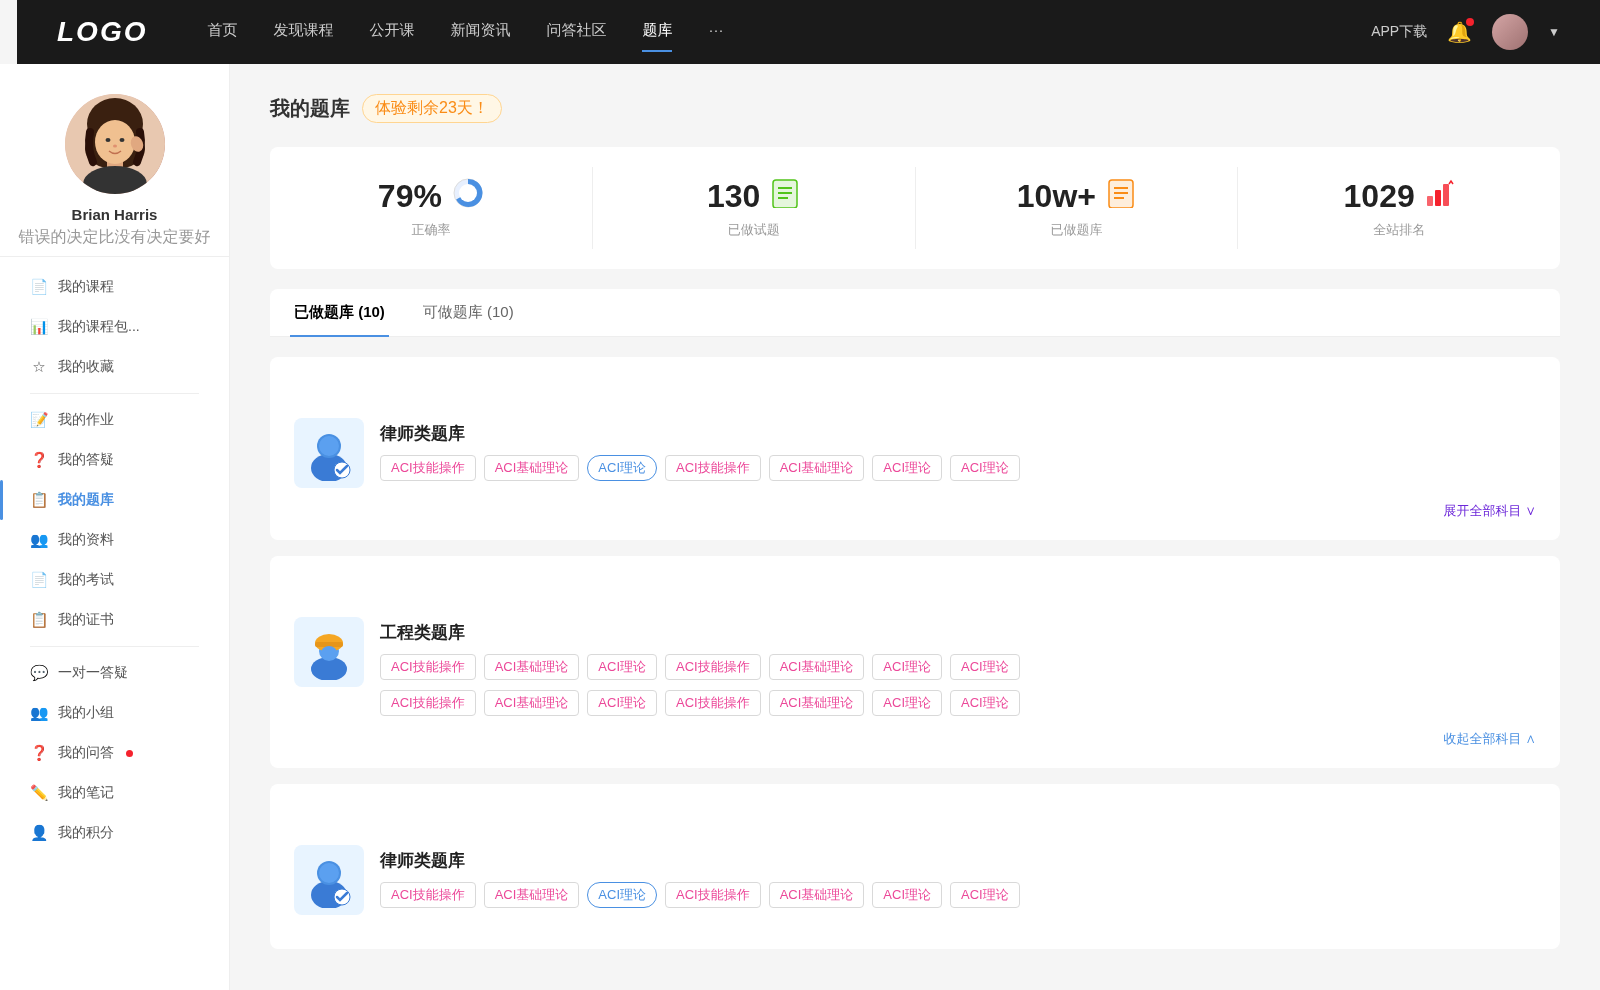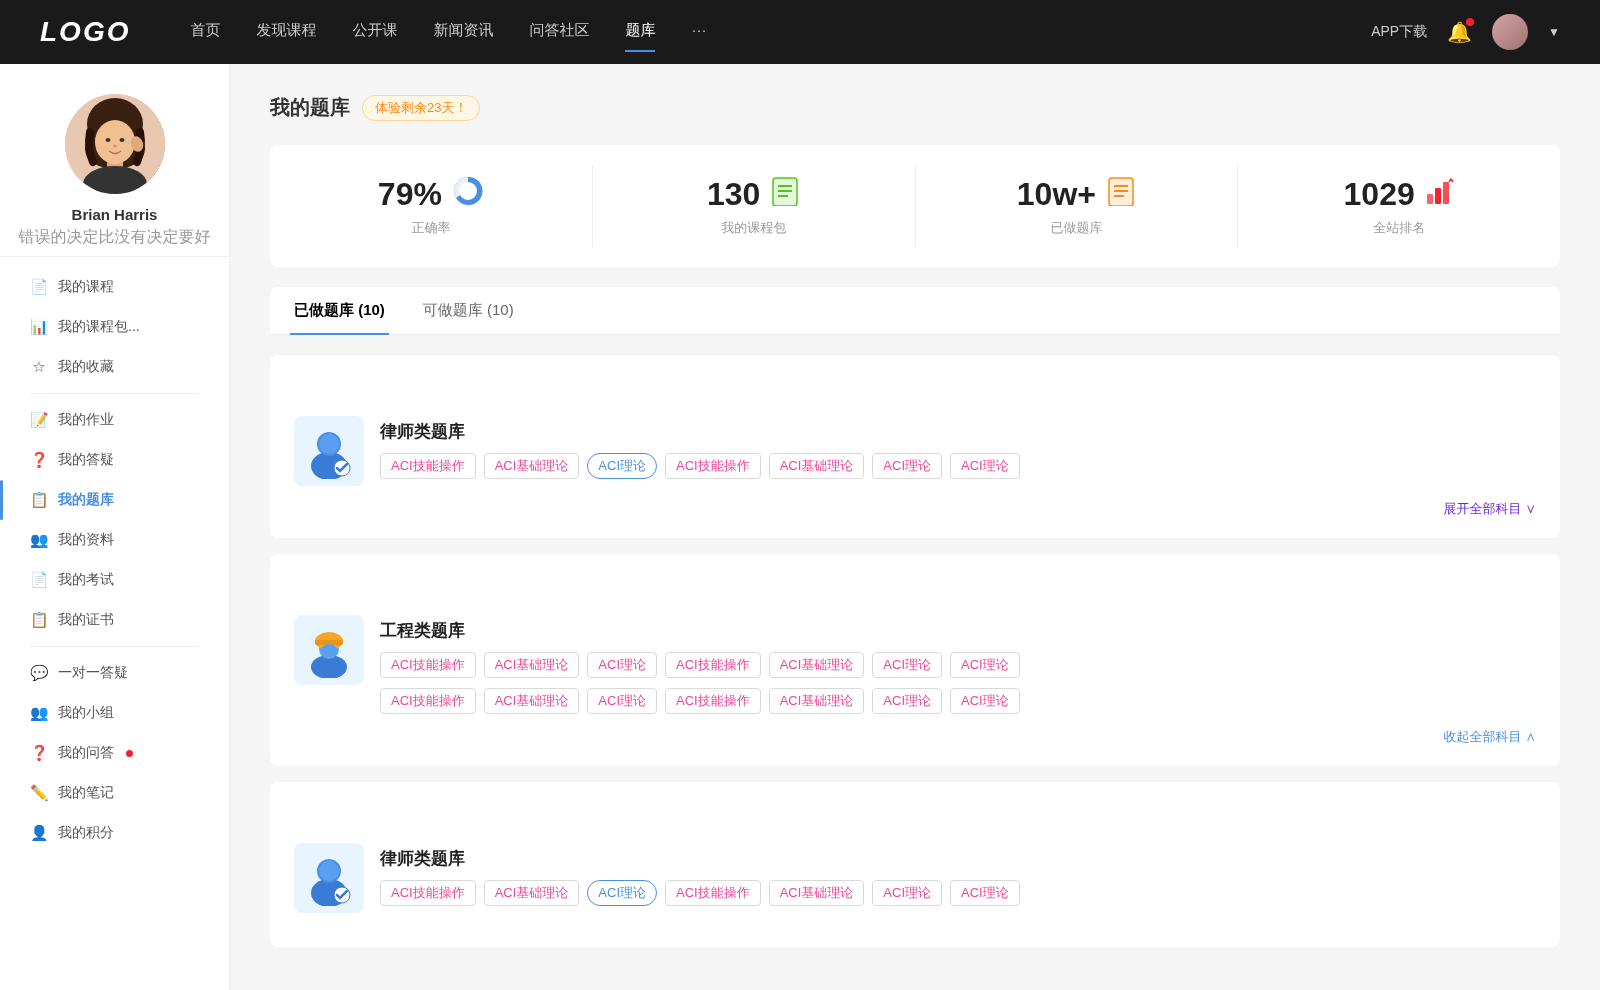--- a/index.html
+++ b/index.html
@@ -6,21 +6,21 @@
     body { font-family: 'PingFang SC', 'Microsoft YaHei', sans-serif; background: #f5f5f5; color: #333; }
 
     
     .navbar {
       background: #1a1a1a;
       height: 64px;
       display: flex;
       align-items: center;
       padding: 0 40px;
       position: fixed;
-      top: 0; left: 0; right: 0;
+      top: 0; left: 17px; right: 0;
       z-index: 100;
     }
     .navbar-logo {
       color: #fff;
       font-size: 28px;
       font-weight: 900;
       letter-spacing: 2px;
       margin-right: 60px;
       font-style: italic;
     }
@@ -192,21 +192,21 @@
       font-size: 20px;
       font-weight: 600;
       color: #333;
     }
     .trial-badge {
       background: #fff7e6;
       color: #fa8c16;
       border: 1px solid #ffd591;
       border-radius: 20px;
       padding: 3px 12px;
-      font-size: 13px;
+      font-size: 16px;
     }
 
     
     .stats-row {
       background: #fff;
       border-radius: 8px;
       display: flex;
       padding: 20px 0;
       margin-bottom: 20px;
     }
@@ -501,21 +501,21 @@
           <span class="stat-icon">
             <svg width="30" height="30" viewBox="0 0 30 30">
               <rect x="3" y="2" width="24" height="28" rx="3" fill="#52c41a" opacity="0.15"></rect>
               <rect x="3" y="2" width="24" height="28" rx="3" fill="none" stroke="#52c41a" stroke-width="1.5"></rect>
               <line x1="8" y1="10" x2="22" y2="10" stroke="#52c41a" stroke-width="2"></line>
               <line x1="8" y1="15" x2="22" y2="15" stroke="#52c41a" stroke-width="2"></line>
               <line x1="8" y1="20" x2="18" y2="20" stroke="#52c41a" stroke-width="2"></line>
             </svg>
           </span>
         </div>
-        <div class="stat-label">我的课程包</div>
+        <div class="stat-label">已做试题</div>
       </div>
       <div class="stat-item">
         <div class="stat-top">
           <span class="stat-value">10w+</span>
           <span class="stat-icon">
             <svg width="30" height="30" viewBox="0 0 30 30">
               <rect x="3" y="2" width="24" height="28" rx="3" fill="#fa8c16" opacity="0.15"></rect>
               <rect x="3" y="2" width="24" height="28" rx="3" fill="none" stroke="#fa8c16" stroke-width="1.5"></rect>
               <line x1="8" y1="10" x2="22" y2="10" stroke="#fa8c16" stroke-width="2"></line>
               <line x1="8" y1="15" x2="22" y2="15" stroke="#fa8c16" stroke-width="2"></line>

